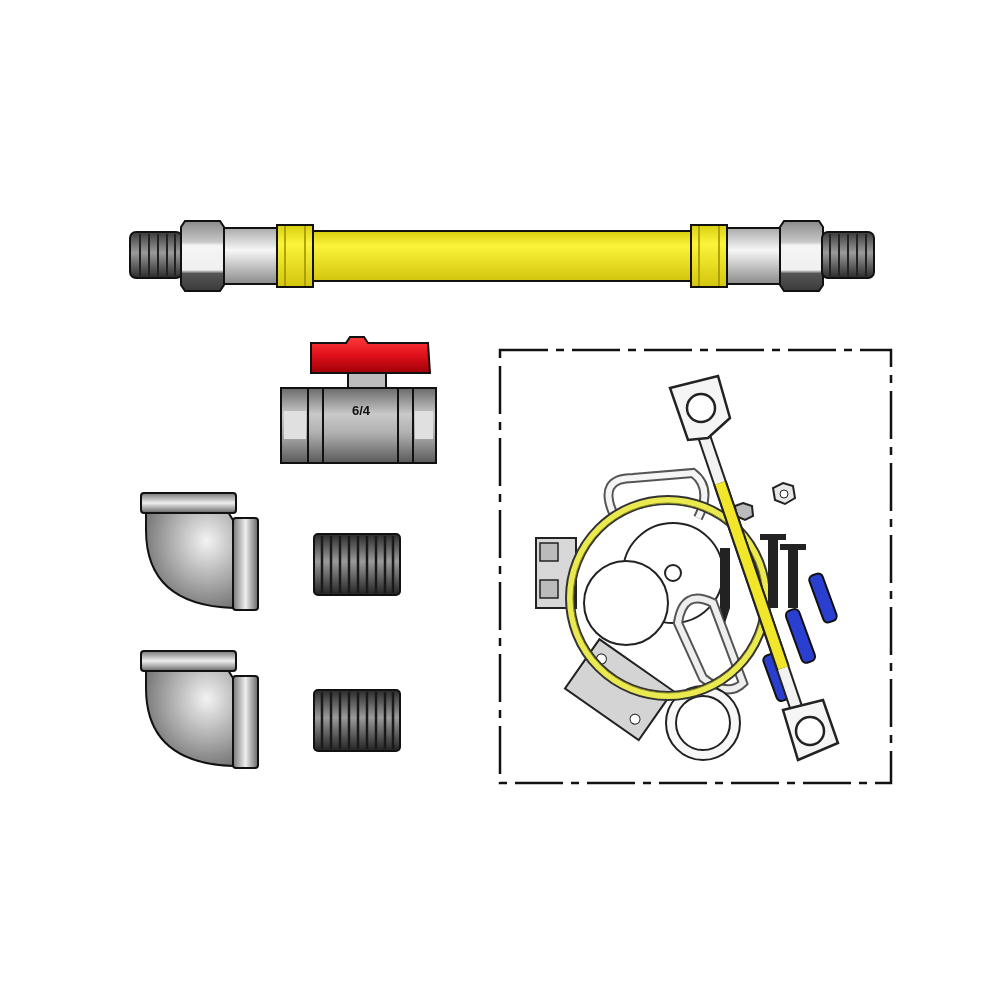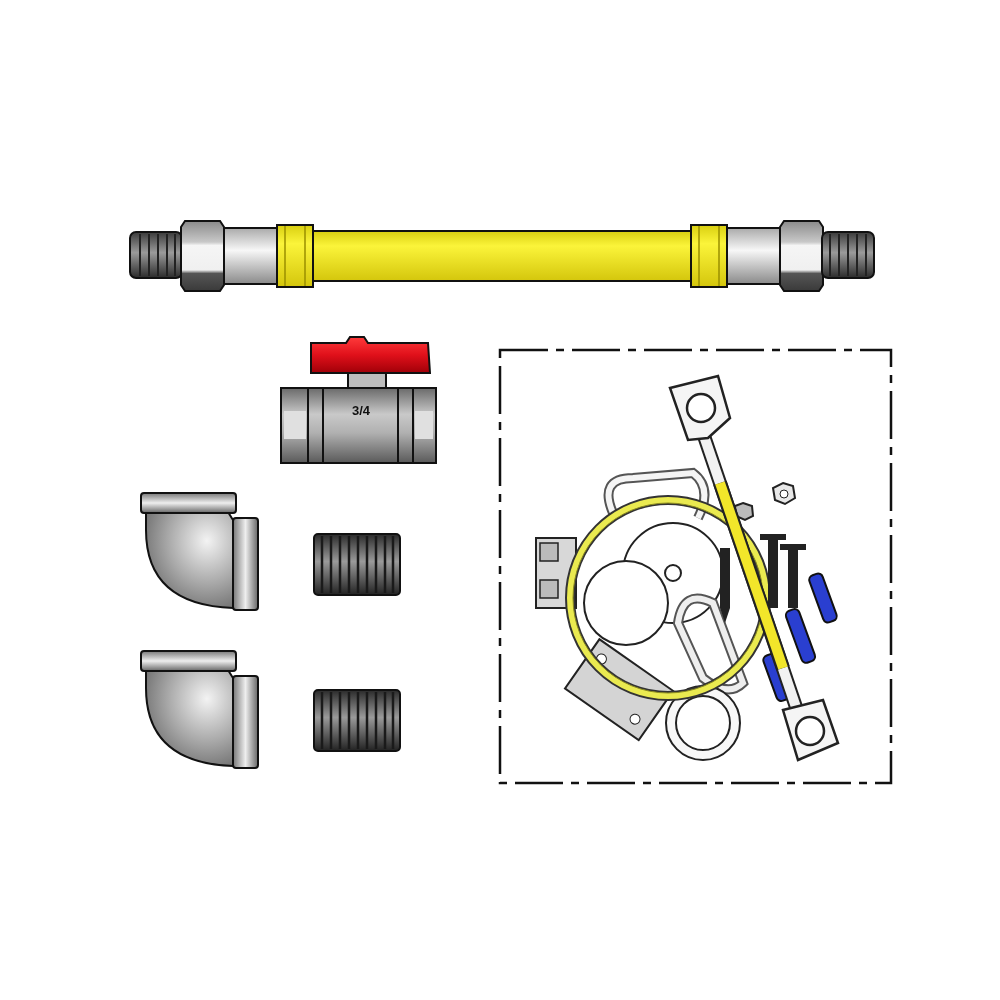--- a/index.html
+++ b/index.html
@@ -101,21 +101,21 @@
 
     <rect x="3" y="55" width="155" height="75" fill="url(#gValve)" stroke="#111" stroke-width="2"></rect>
     <line x1="30" y1="56" x2="30" y2="129" stroke="#111" stroke-width="2"></line>
     <line x1="45" y1="56" x2="45" y2="129" stroke="#111" stroke-width="2"></line>
     <line x1="120" y1="56" x2="120" y2="129" stroke="#111" stroke-width="2"></line>
     <line x1="135" y1="56" x2="135" y2="129" stroke="#111" stroke-width="2"></line>
     <rect x="6" y="78" width="22" height="28" fill="#e0e0e0"></rect>
     <rect x="137" y="78" width="18" height="28" fill="#e0e0e0"></rect>
   </svg>
 </div>
-<span class="valve-label">3/4</span>
+<span class="valve-label">6/4</span>
 
 <div class="abs" style="left:138px; top:490px;">
   <svg width="125" height="125" viewBox="0 0 125 125">
     <defs>
       <radialGradient id="gElbow" cx="0.7" cy="0.3" r="0.9">
         <stop offset="0" stop-color="#f3f3f3"></stop>
           <stop offset="0.5" stop-color="#a8a8a8"></stop>
           <stop offset="1" stop-color="#5a5a5a"></stop>
       </radialGradient>
       <linearGradient id="gRimH" x1="0" y1="0" x2="0" y2="1">

